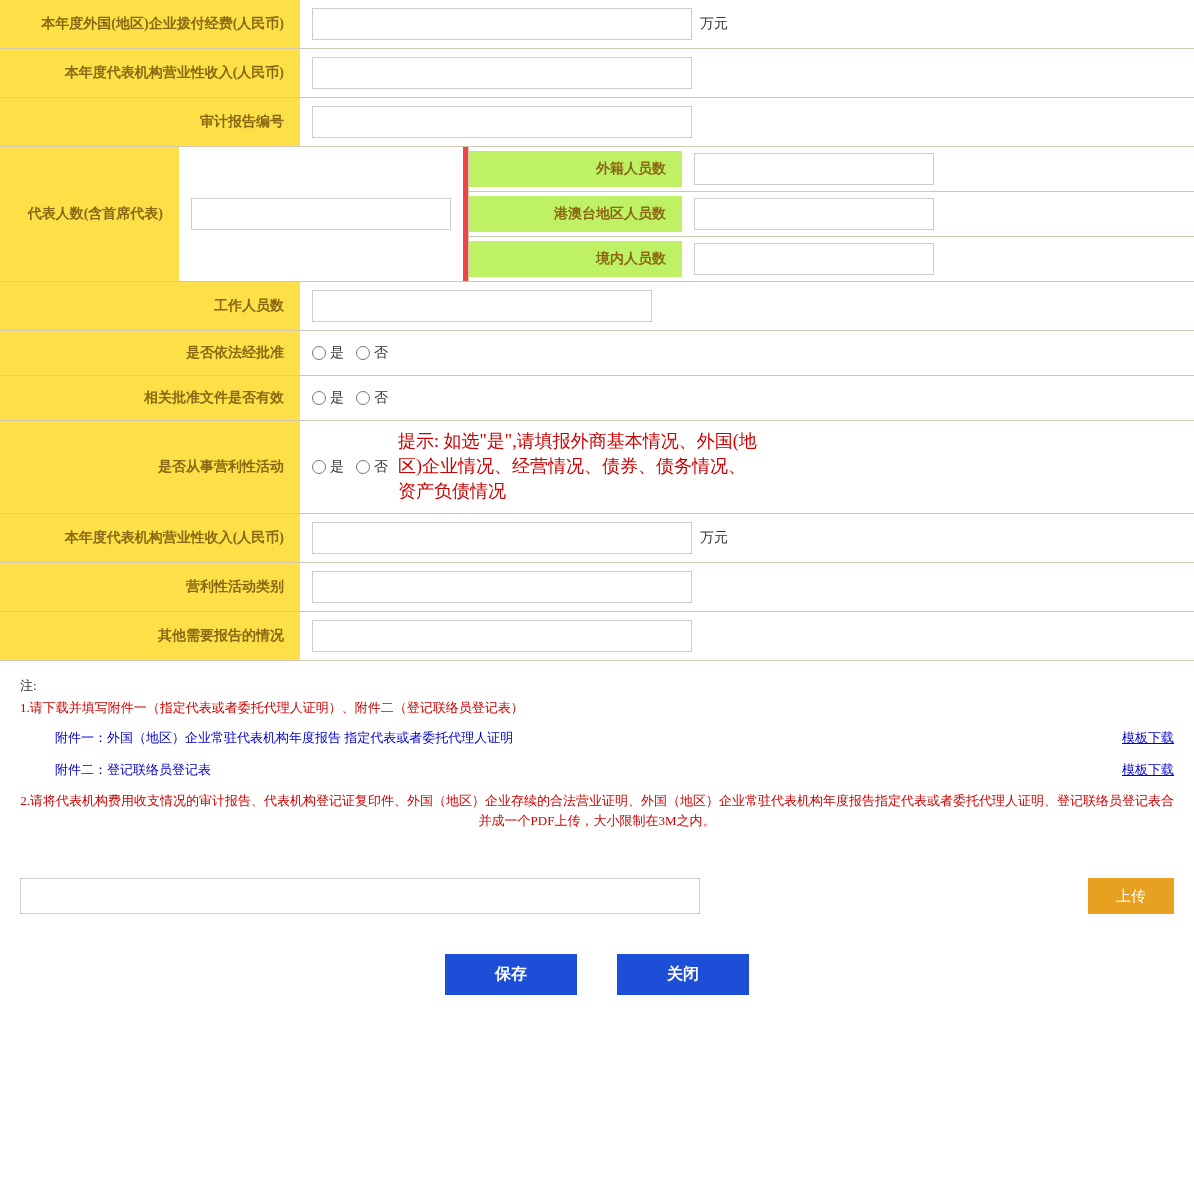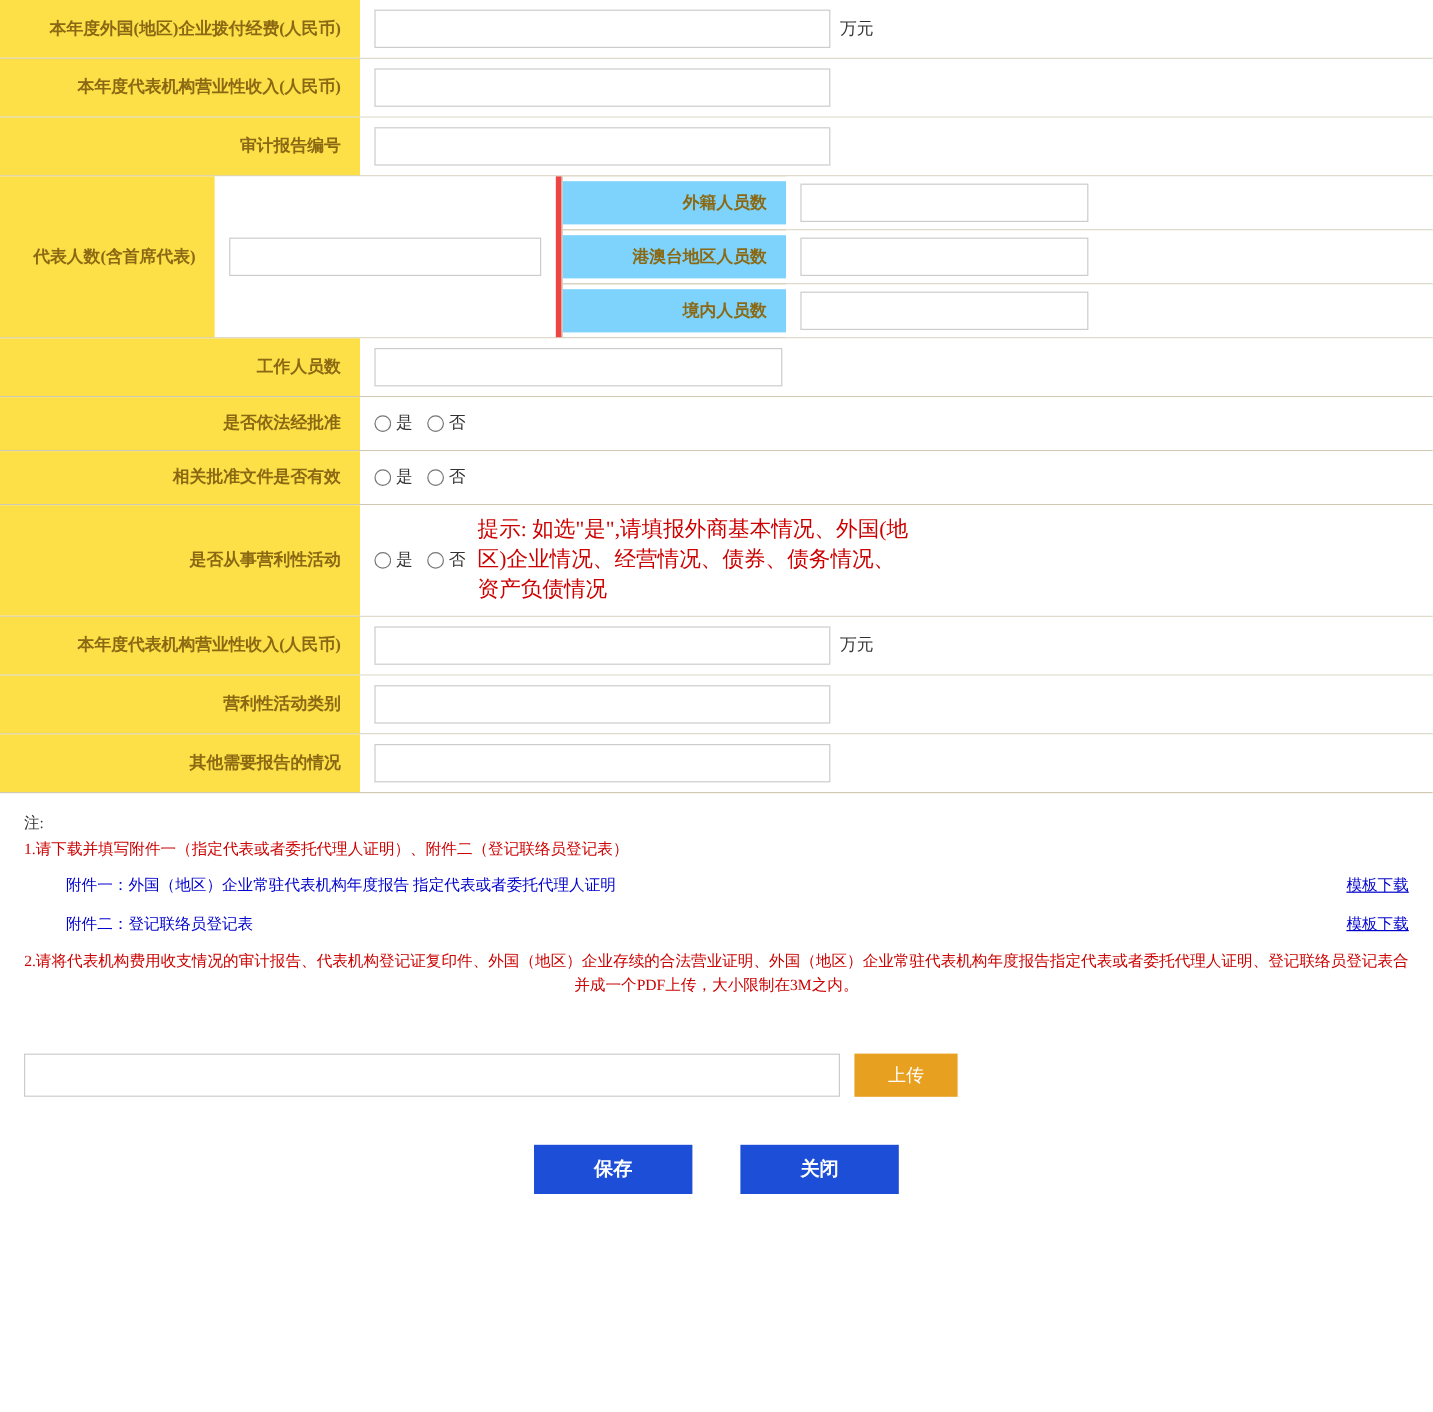--- a/index.html
+++ b/index.html
@@ -85,30 +85,30 @@
     .sub-row {
       display: flex;
       align-items: center;
       border-bottom: 1px solid #d0c8b0;
       min-height: 36px;
     }
     .sub-row:last-child {
       border-bottom: none;
     }
     .sub-label {
-      background: #7dd3fc;
+      background: #bef264;
       color: #8b6914;
       font-weight: bold;
       display: flex;
       align-items: center;
       justify-content: flex-end;
       padding: 8px 16px;
       text-align: right;
       font-size: 14px;
-      width: 186px;
+      width: 213px;
       min-height: 36px;
     }
     .sub-input-cell {
       display: flex;
       align-items: center;
       padding: 6px 12px;
       flex: 1;
       background: #fff;
     }
     
@@ -156,21 +156,21 @@
       color: #cc0000;
       font-size: 13px;
       line-height: 1.6;
       margin-top: 8px;
       text-align: center;
     }
     
     .upload-section {
       display: flex;
       align-items: center;
-      justify-content: flex-start;
+      justify-content: space-between;
       gap: 12px;
       padding: 20px;
       margin-top: 10px;
     }
     .upload-input {
       border: 1px solid #ccc;
       height: 36px;
       width: 680px;
       padding: 4px 8px;
       font-size: 14px;

